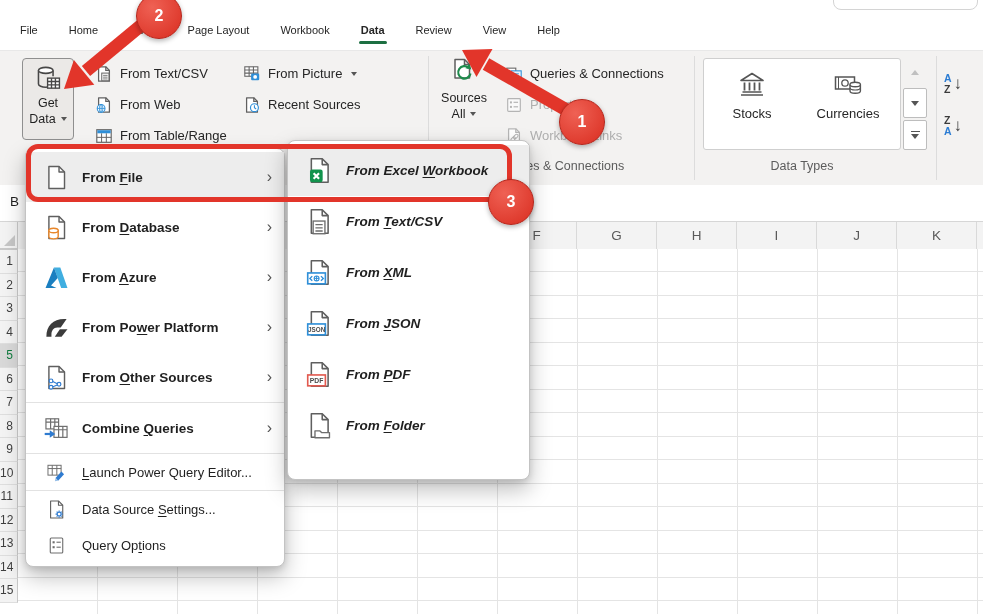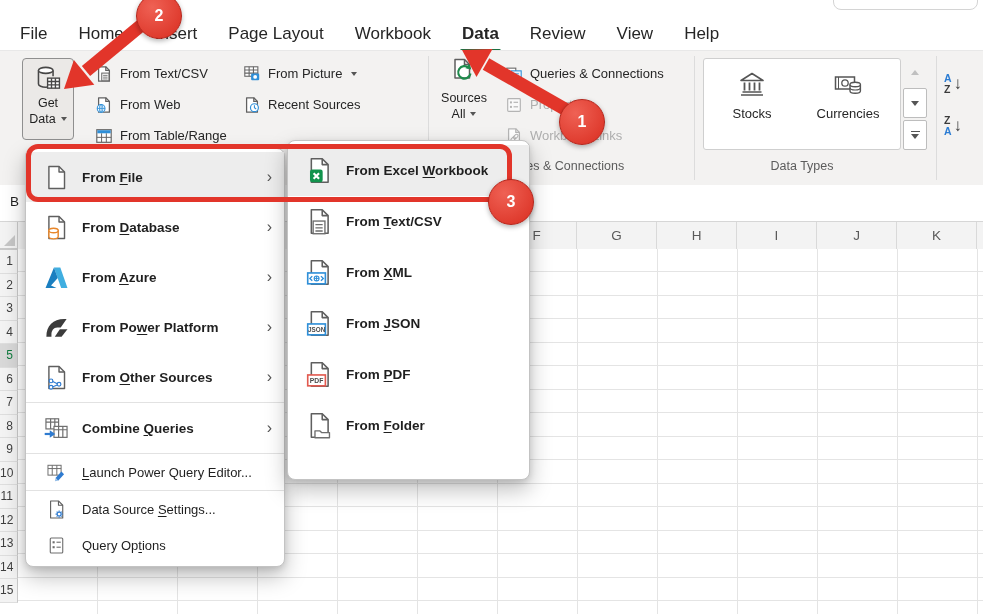--- a/index.html
+++ b/index.html
@@ -1,20 +1,20 @@
 <!DOCTYPE html>
 <html><head>
 <meta charset="utf-8">
 <style>
   html,body{margin:0;padding:0;}
   .stage{position:relative;width:983px;height:614px;background:#fff;overflow:hidden;
          font-family:"Liberation Sans",sans-serif;color:#1f1f1f;}
   
   .tabbar{position:absolute;top:0;left:0;right:0;height:50px;background:#fff;}
-  .tabs{position:absolute;left:20px;top:24px;display:flex;gap:31px;font-size:17px;color:#262626;}
+  .tabs{position:absolute;left:20px;top:24px;display:flex;gap:31px;font-size:11px;color:#262626;}
   .tab{position:relative;white-space:nowrap;}
   .tab.active{font-weight:700;}
   .tab.active::after{content:"";position:absolute;left:-2px;right:-2px;bottom:-8px;height:3.5px;
                      background:#1d6f42;border-radius:2px;}
   .topright-box{position:absolute;top:-17px;left:833px;width:143px;height:25px;background:#fff;
                 border:1px solid #d4d4d4;border-radius:8px;z-index:2;}
   
   .ribbon{position:absolute;top:50px;left:0;right:0;height:134px;background:#f3f2f1;
           border-top:1px solid #e8e8e8;border-bottom:1px solid #d8d8d8;}
   .getdata{position:absolute;left:22px;top:7px;width:52px;height:82px;background:#ebe9e7;
@@ -84,21 +84,21 @@
   .mi.bold .ic svg{width:27px;height:27px;}
   .mi:not(.bold) .ic svg{width:21px;height:21px;}
   .mi .lbl{margin-left:10px;white-space:nowrap;}
   .chev{margin-left:auto;font-size:16px;color:#555;display:none;font-weight:400;}
   .chev.on{display:block;}
   u{text-underline-offset:2px;}
   .smi{display:flex;align-items:center;height:51px;padding:0 14px;font-weight:700;font-size:13.5px;color:#1f1f1f;}
   .smi.hov{background:#ededed;}
   .smi .ic{width:34px;display:flex;justify-content:center;}
   .smi .ic svg{width:29px;height:29px;}
-  .smi .lbl{margin-left:10px;white-space:nowrap;}
+  .smi .lbl{margin-left:10px;white-space:nowrap;font-style:italic;}
   
   .redrect{position:absolute;left:26px;top:144px;width:486px;height:58px;border:5px solid #e2352a;
            border-radius:12px;box-sizing:border-box;z-index:9;pointer-events:none;}
   #arrows{position:absolute;inset:0;z-index:10;pointer-events:none;}
   .badge{position:absolute;width:44px;height:44px;border-radius:50%;
          background:radial-gradient(circle at 35% 30%,#ef6154,#d92d20);
          border:1px solid #b3251b;color:#fff;font-weight:700;font-size:16px;
          display:flex;align-items:center;justify-content:center;z-index:11;
          box-shadow:0 2px 5px rgba(0,0,0,.3);}
   #badge-2{left:136px;top:-7px;} #badge-1{left:559px;top:99px;} #badge-3{left:488px;top:179px;}

